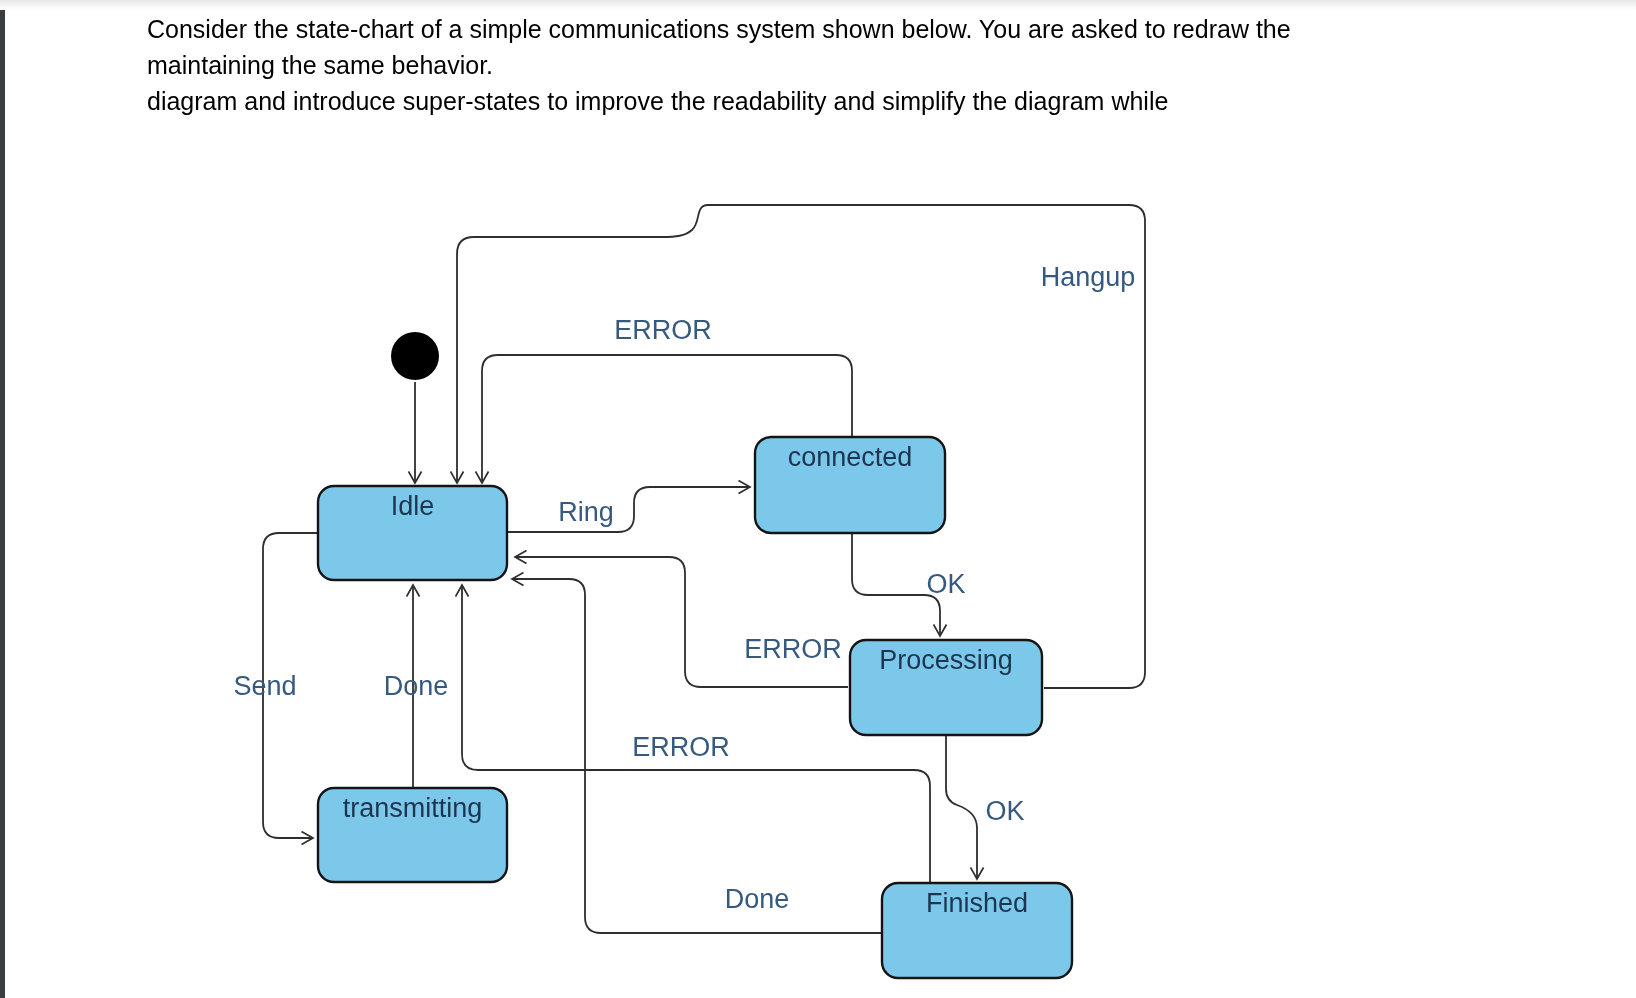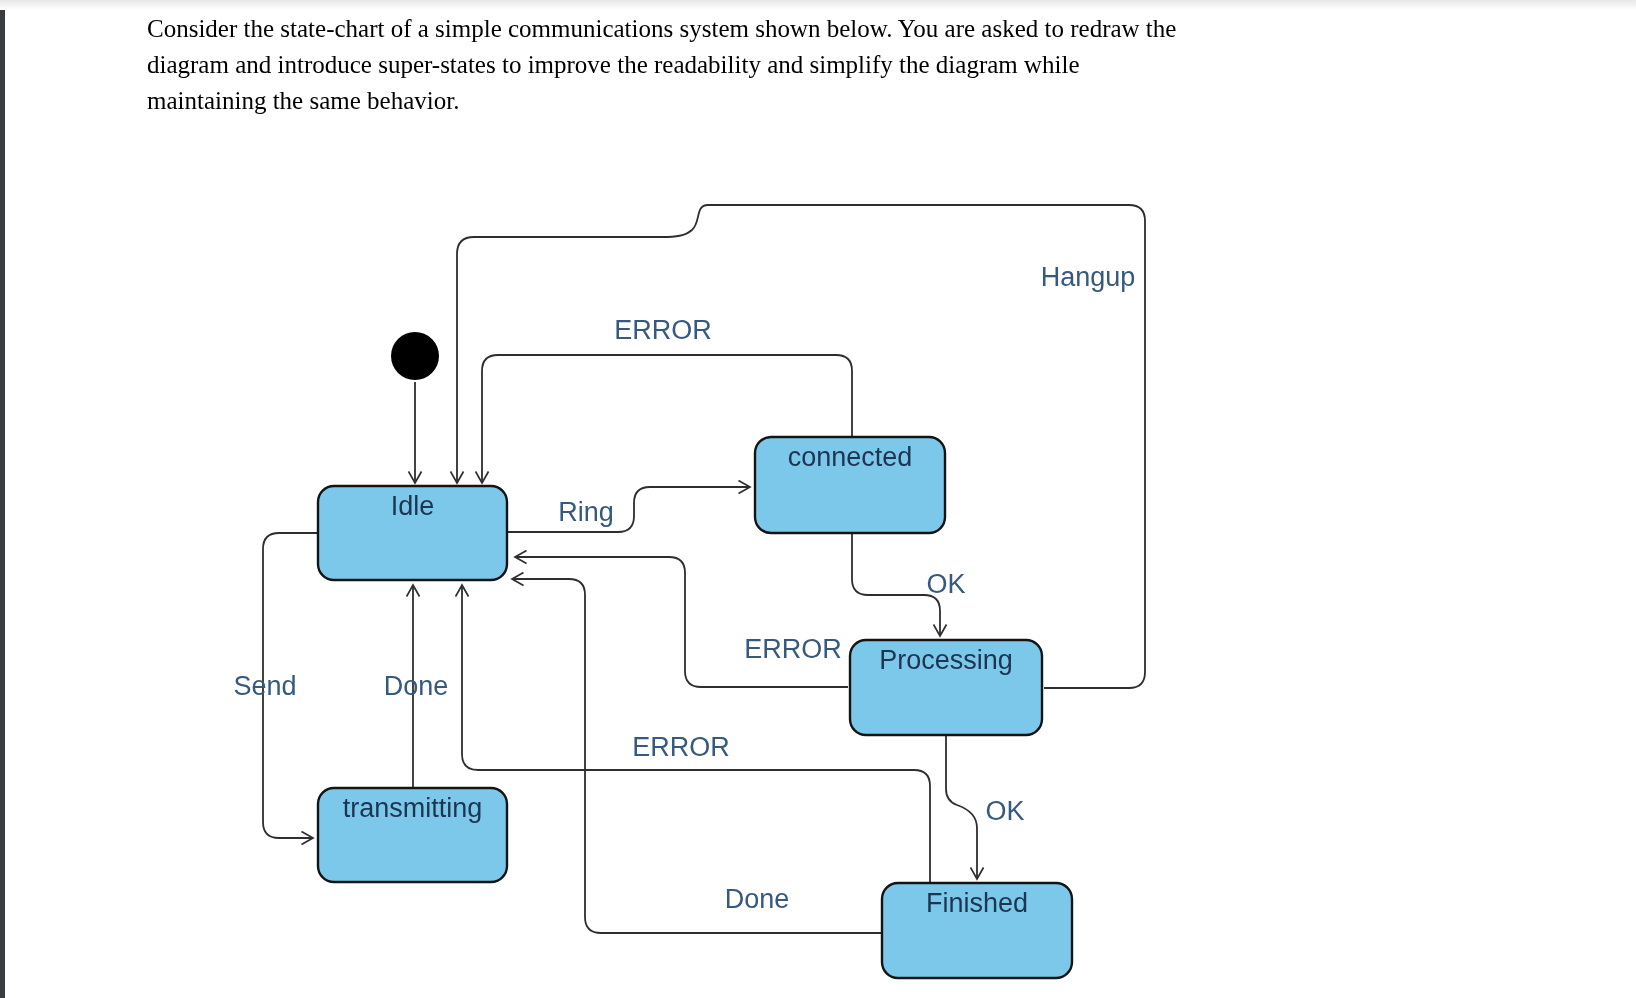--- a/index.html
+++ b/index.html
@@ -9,43 +9,43 @@
   }
   .left-edge{
     position:absolute;left:0;top:0;width:5px;height:998px;background:#3a3d40;
   }
   .top-fade{
     position:absolute;left:0;top:0;width:1636px;height:10px;
     background:linear-gradient(#e7e7e7,#ffffff);
   }
   .question{
     position:absolute;left:147px;top:11px;width:1260px;
-    font-family:Liberation Serif, serif;font-size:25px;line-height:36px;
+    font-family:Liberation Sans, sans-serif;font-size:25px;line-height:36px;
     color:#000000;
   }
   svg.diagram{position:absolute;left:0;top:0;}
   text.state-label{
     font-family:"Liberation Sans",sans-serif;font-size:27px;
     text-anchor:middle;
   }
   text.trans-label{
     font-family:"Liberation Sans",sans-serif;font-size:27px;
     text-anchor:middle;
   }
 </style>
 </head>
 <body>
 
 <div class="left-edge"></div>
 <div class="top-fade"></div>
 
 <div class="question">
   <div>Consider the state-chart of a simple communications system shown below. You are asked to redraw the</div>
+  <div>maintaining the same behavior.</div>
   <div>diagram and introduce super-states to improve the readability and simplify the diagram while</div>
-  <div>maintaining the same behavior.</div>
 </div>
 
 <svg class="diagram" width="1636" height="998" viewBox="0 0 1636 998">
   <defs>
     <marker id="arrow" markerWidth="15" markerHeight="15" viewBox="0 0 15 15" refX="13" refY="7.5" orient="auto" markerUnits="userSpaceOnUse">
       <path d="M 1.5 1 L 13 7.5 L 1.5 14" fill="none" stroke="#2e2e2e" stroke-width="1.7"></path>
     </marker>
   </defs>
   <g>
       <path d="M 415 382 L 415 483" fill="none" stroke="#2e2e2e" stroke-width="1.8" stroke-linecap="butt" marker-end="url(#arrow)"></path>

